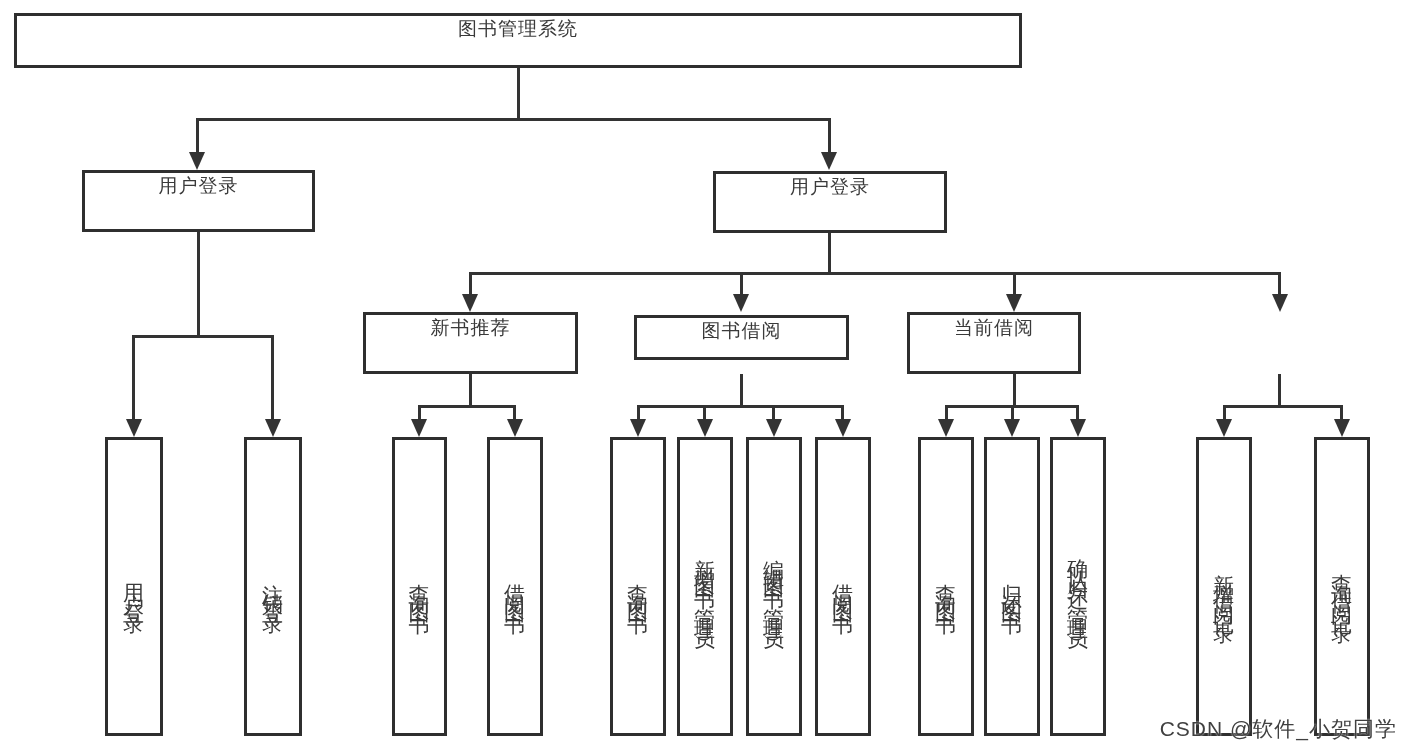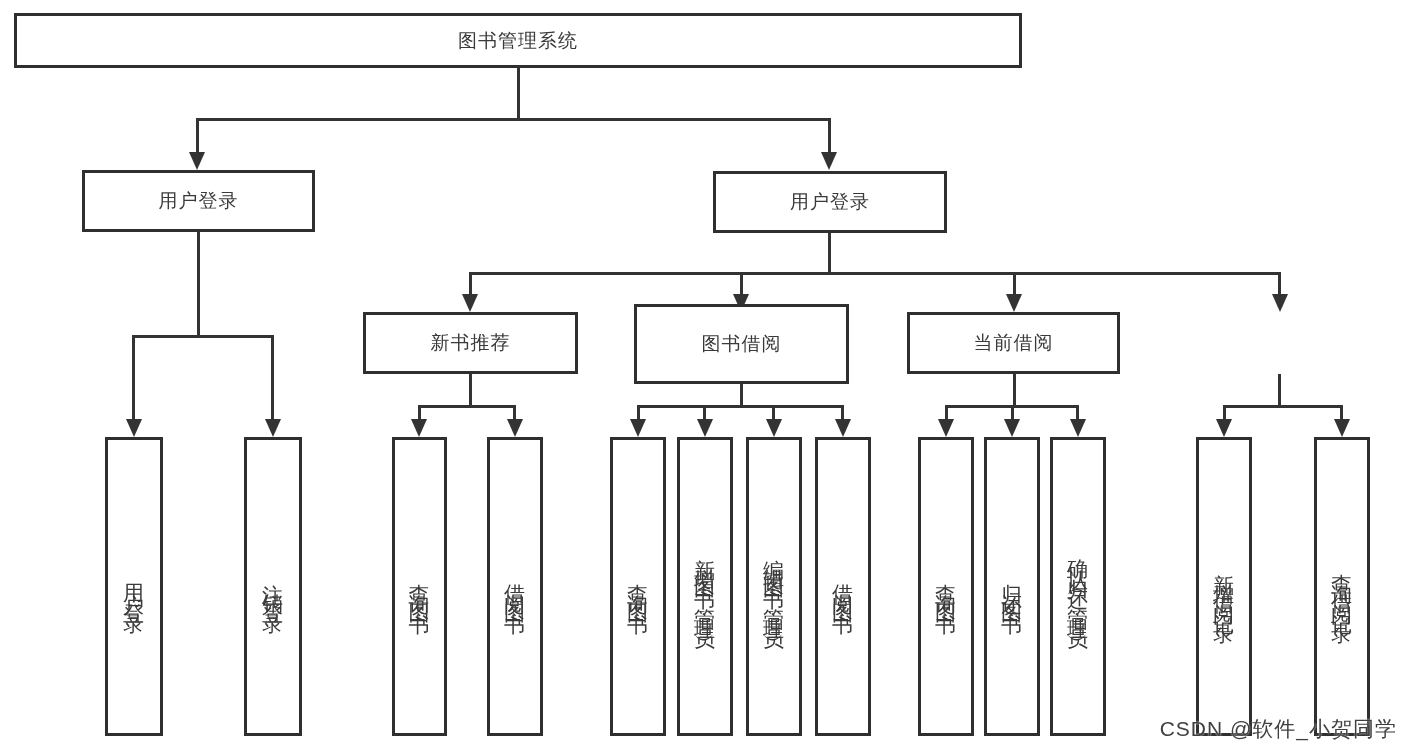--- a/index.html
+++ b/index.html
@@ -8,21 +8,21 @@
     width:1405px;height:747px;
     background:#ffffff;
     font-family:"Liberation Sans","DejaVu Sans",sans-serif;
     overflow:hidden;
   }
   .box{
     position:absolute;
     background:#ffffff;
     border:3px solid #2f2f2f;
     box-sizing:border-box;
-    display:flex;align-items:center;justify-content:center;
+    display:flex;justify-content:center;
     color:#3a3a3a;
     font-size:19px;
     letter-spacing:1px;
     z-index:2;
   }
   .vbox{
     position:absolute;
     background:#ffffff;
     border:3px solid #2f2f2f;
     box-sizing:border-box;
@@ -94,24 +94,24 @@
   <div class="vline" style="left:740px;top:272px;height:24px;"></div>
   <div class="arrow" style="left:733px;top:294px;"></div>
   <div class="vline" style="left:1013px;top:272px;height:24px;"></div>
   <div class="arrow" style="left:1006px;top:294px;"></div>
   <div class="vline" style="left:1278px;top:272px;height:24px;"></div>
   <div class="arrow" style="left:1272px;top:294px;"></div>
 
   <div class="box" style="left:363px;top:312px;width:215px;height:62px;">
     <span>新书推荐</span>
   </div>
-  <div class="box" style="left:634px;top:304px;width:215px;height:80px;">
+  <div class="box" style="left:634px;top:315px;width:215px;height:45px;">
     <span>图书借阅</span>
   </div>
-  <div class="box" style="left:907px;top:312px;width:213px;height:62px;">
+  <div class="box" style="left:907px;top:312px;width:174px;height:62px;">
     <span>当前借阅</span>
   </div>
 
   <div class="vline" style="left:469px;top:374px;height:31px;"></div>
   <div class="hline" style="left:418px;top:405px;width:98px;"></div>
   <div class="vline" style="left:418px;top:405px;height:16px;"></div>
   <div class="arrow" style="left:411px;top:419px;"></div>
   <div class="vline" style="left:513px;top:405px;height:16px;"></div>
   <div class="arrow" style="left:507px;top:419px;"></div>
 

